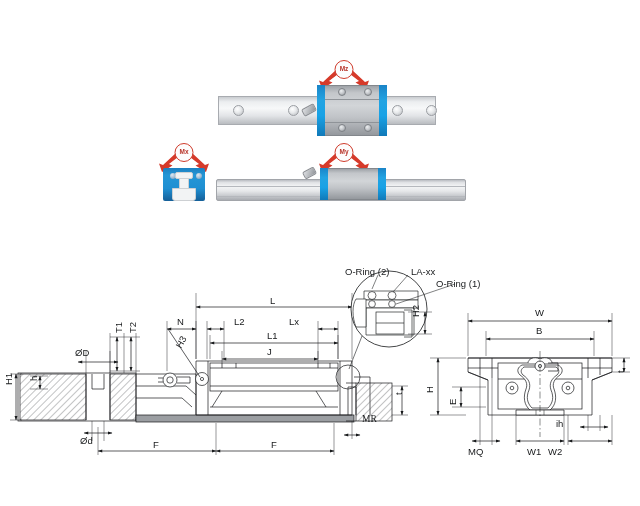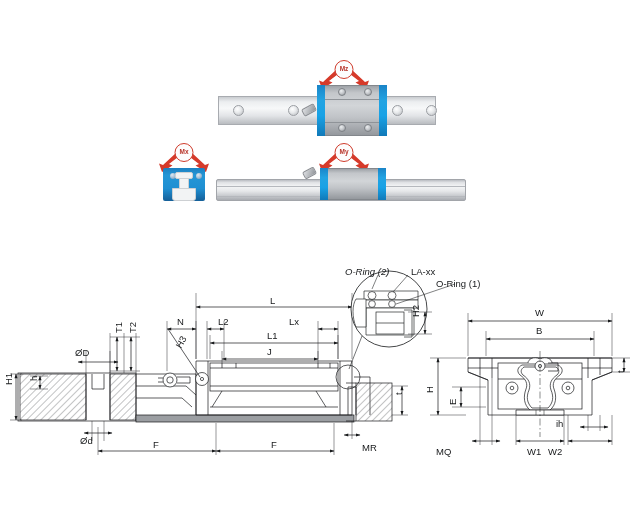--- a/index.html
+++ b/index.html
@@ -406,44 +406,44 @@
 
       <path d="M588 160 L588 176" stroke-width="0.45"></path>
       <path d="M600 160 L600 176" stroke-width="0.45"></path>
       <line x1="580" y1="172" x2="608" y2="172" marker-start="url(#arS)" marker-end="url(#ar)"></line>
 
     </g>
   </svg>
 
   <div class="lbl" style="left:270px;top:41px;">L</div>
   <div class="lbl" style="left:177px;top:62px;">N</div>
-  <div class="lbl" style="left:218px;top:62px;">L2</div>
+  <div class="lbl" style="left:234px;top:62px;">L2</div>
   <div class="lbl" style="left:289px;top:62px;">Lx</div>
   <div class="lbl" style="left:267px;top:76px;">L1</div>
   <div class="lbl" style="left:267px;top:92px;">J</div>
   <div class="lbl rot" style="left:114px;top:78px;">T1</div>
   <div class="lbl rot" style="left:128px;top:78px;">T2</div>
   <div class="lbl diag" style="left:174px;top:90px;">H3</div>
   <div class="lbl" style="left:75px;top:93px;">ØD</div>
   <div class="lbl" style="left:80px;top:181px;">Ød</div>
   <div class="lbl rot" style="left:4px;top:130px;">H1</div>
   <div class="lbl rot" style="left:29px;top:126px;">h</div>
   <div class="lbl" style="left:153px;top:185px;">F</div>
   <div class="lbl" style="left:271px;top:185px;">F</div>
-  <div class="lbl" style="left:362px;top:188px;">MR</div>
+  <div class="lbl" style="left:362px;top:160px;font-family:Liberation Serif, serif;">MR</div>
   <div class="lbl rot" style="left:394px;top:140px;">t</div>
 
-  <div class="lbl" style="left:345px;top:12px;font-style:italic;">O-Ring (2)</div>
+  <div class="lbl" style="left:345px;top:12px;">O-Ring (2)</div>
   <div class="lbl" style="left:411px;top:12px;">LA-xx</div>
   <div class="lbl" style="left:436px;top:24px;">O-Ring (1)</div>
   <div class="lbl rot" style="left:411px;top:62px;">H2</div>
 
   <div class="lbl" style="left:535px;top:53px;">W</div>
   <div class="lbl" style="left:536px;top:71px;">B</div>
   <div class="lbl rot" style="left:425px;top:138px;">H</div>
   <div class="lbl rot" style="left:448px;top:150px;">E</div>
-  <div class="lbl" style="left:436px;top:192px;">MQ</div>
+  <div class="lbl" style="left:468px;top:192px;">MQ</div>
   <div class="lbl" style="left:527px;top:192px;">W1</div>
   <div class="lbl" style="left:548px;top:192px;">W2</div>
   <div class="lbl" style="left:556px;top:164px;">ih</div>
   <div class="lbl rot" style="left:616px;top:118px;">t</div>
 
 </div>
 
 </body></html>

